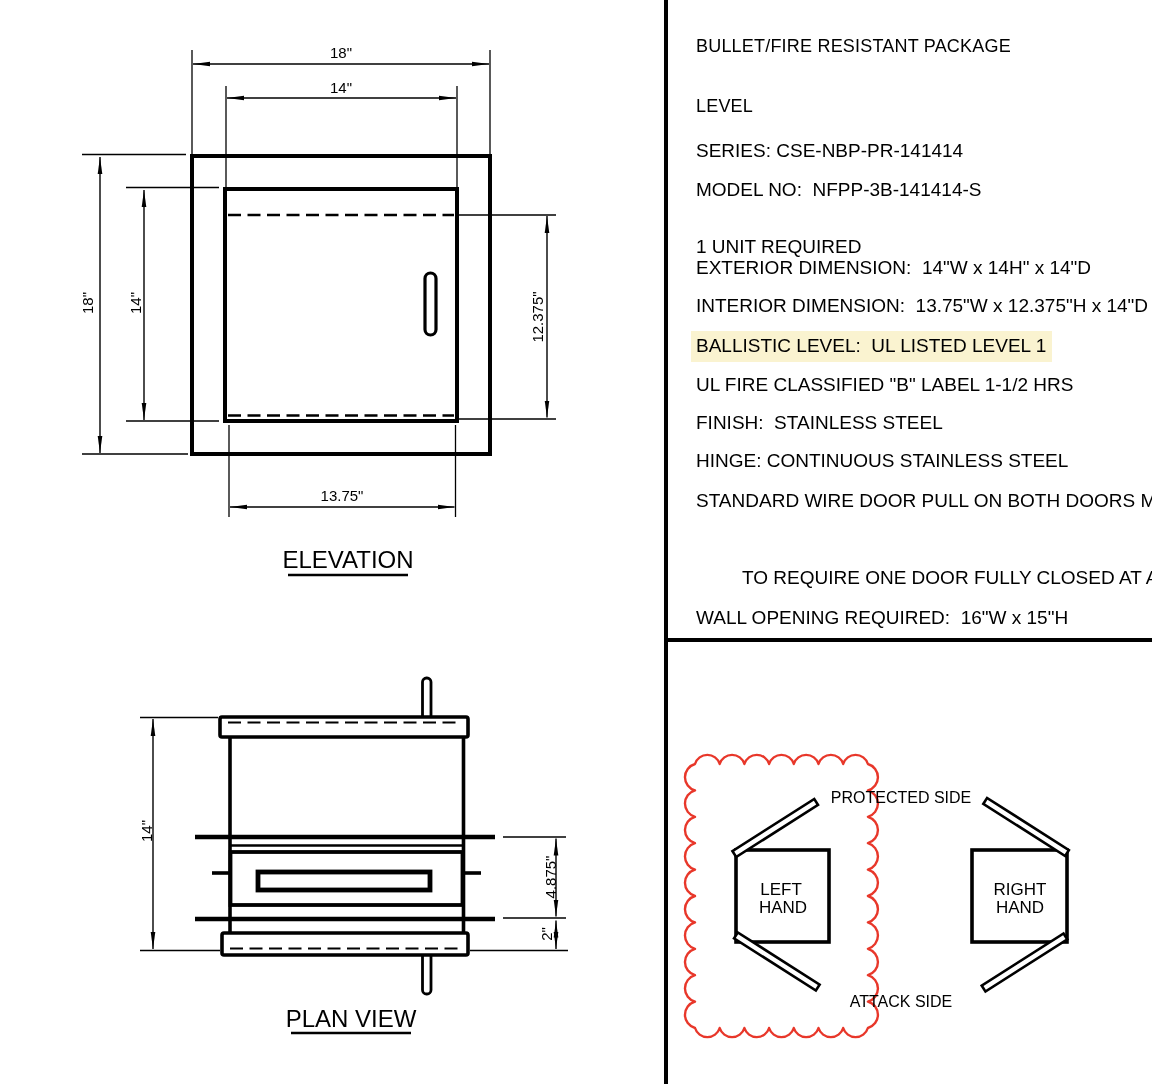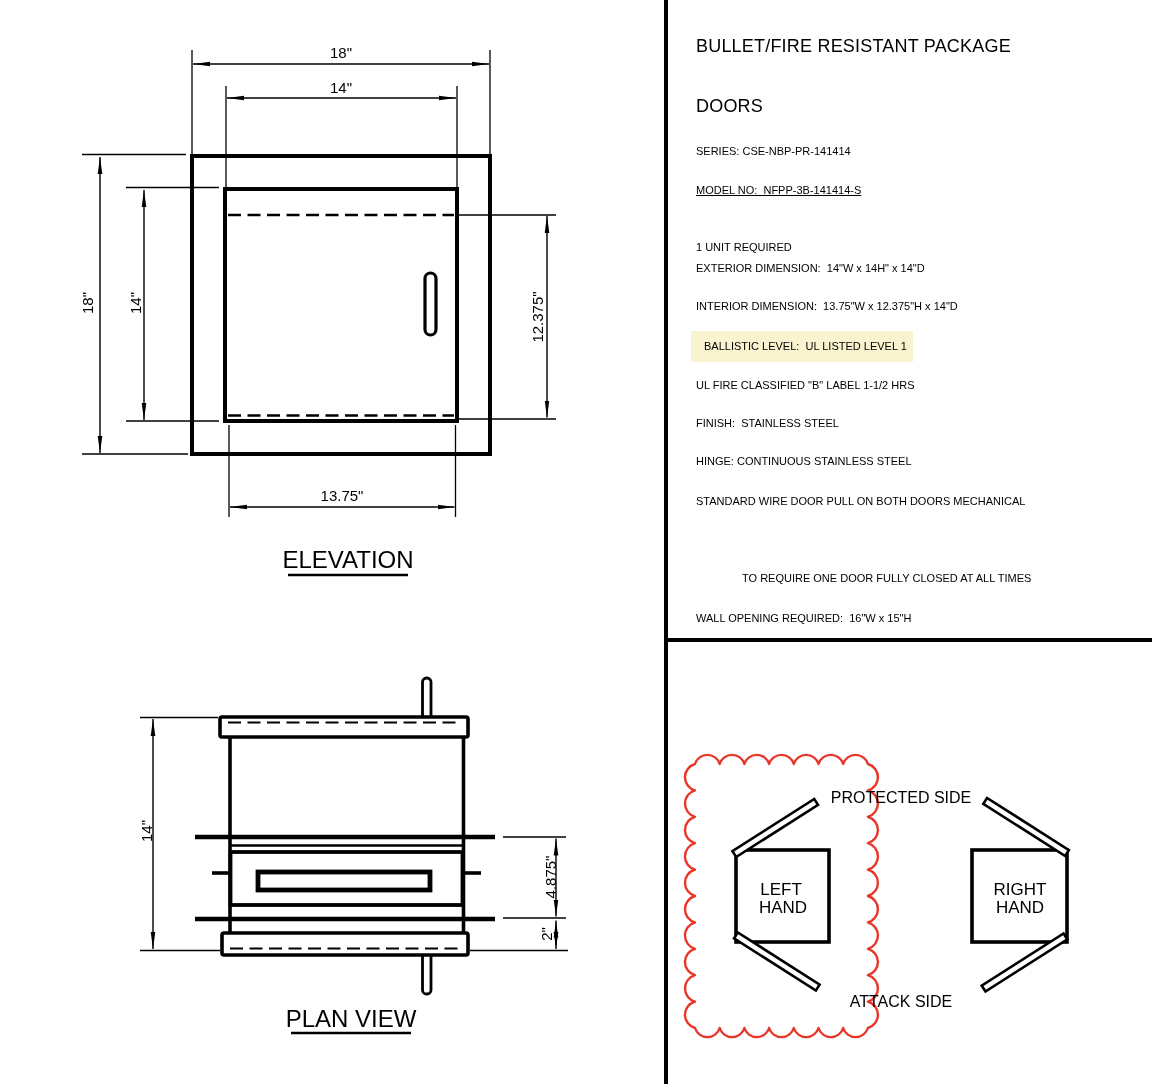--- a/index.html
+++ b/index.html
@@ -5,23 +5,23 @@
   html,body{margin:0;padding:0;background:#ffffff;}
   #page{position:relative;width:1152px;height:1084px;background:#ffffff;overflow:hidden;
         font-family:"Liberation Sans", sans-serif;color:#000;}
   svg text{font-family:"Liberation Sans", sans-serif;fill:#000;}
   .divider-v{position:absolute;left:664px;top:0;width:4px;height:1084px;background:#000;}
   .divider-h{position:absolute;left:666px;top:638px;width:486px;height:4px;background:#000;}
   #drawing-svg{position:absolute;left:0;top:0;}
   #handing-svg{position:absolute;left:664px;top:643px;}
   #spec-panel{position:absolute;left:695px;top:0;width:455px;height:638px;}
   .spec-title{position:absolute;left:1px;font-size:18px;letter-spacing:0.2px;white-space:pre;}
-  .spec-line{position:absolute;left:1px;font-size:11px;white-space:pre;line-height:24px;}
+  .spec-line{position:absolute;left:1px;font-size:19px;white-space:pre;line-height:24px;}
   .spec-line.indent{padding-left:46px;}
-  .spec-line .hl{display:inline-block;padding:3px 6px 4px 13px;margin-left:-5px;}
+  .spec-line .hl{display:inline-block;padding:3px 6px 4px 5px;margin-left:-5px;}
 </style>
 </head>
 <body>
 
 <div id="page">
 
   <svg id="drawing-svg" width="664" height="1084" viewBox="0 0 664 1084">
     <defs>
       <marker id="arr" markerWidth="18" markerHeight="6" refX="17" refY="2.6" orient="auto-start-reverse" markerUnits="userSpaceOnUse">
         <path d="M17,2.6 L0,0.3 L0,4.9 Z" fill="#000"></path>
@@ -107,24 +107,24 @@
       <text x="552" y="934" text-anchor="middle" transform="rotate(-90 552 934)">2"</text>
       <text x="351" y="1027" text-anchor="middle" font-size="24">PLAN VIEW</text>
     </g>
   </svg>
 
   <div class="divider-v"></div>
   <div class="divider-h"></div>
 
   <div id="spec-panel">
     <div class="spec-title" style="top:36px;">BULLET/FIRE RESISTANT PACKAGE</div>
-    <div class="spec-title" style="top:96px;">DOORS</div>
+    <div class="spec-title" style="top:96px;">LEVEL</div>
 
     <div class="spec-line" style="top:139px;"><span>SERIES: CSE-NBP-PR-141414</span></div>
-    <div class="spec-line" style="top:178px;text-decoration:underline;"><span>MODEL NO:  NFPP-3B-141414-S</span></div>
+    <div class="spec-line" style="top:178px;"><span>MODEL NO:  NFPP-3B-141414-S</span></div>
     <div class="spec-line" style="top:235px;"><span>1 UNIT REQUIRED</span></div>
     <div class="spec-line" style="top:256px;"><span>EXTERIOR DIMENSION:  14"W x 14H" x 14"D</span></div>
     <div class="spec-line" style="top:294px;"><span>INTERIOR DIMENSION:  13.75"W x 12.375"H x 14"D</span></div>
     <div class="spec-line" style="top:331px;"><span class="hl" style="background: rgb(250, 243, 208);">BALLISTIC LEVEL:  UL LISTED LEVEL 1</span></div>
     <div class="spec-line" style="top:373px;"><span>UL FIRE CLASSIFIED "B" LABEL 1-1/2 HRS</span></div>
     <div class="spec-line" style="top:411px;text-align:right;"><span>FINISH:  STAINLESS STEEL</span></div>
     <div class="spec-line" style="top:449px;"><span>HINGE: CONTINUOUS STAINLESS STEEL</span></div>
     <div class="spec-line" style="top:489px;"><span>STANDARD WIRE DOOR PULL ON BOTH DOORS MECHANICAL</span></div>
     <div class="spec-line indent" style="top:566px;"><span>TO REQUIRE ONE DOOR FULLY CLOSED AT ALL TIMES</span></div>
     <div class="spec-line" style="top:606px;"><span>WALL OPENING REQUIRED:  16"W x 15"H</span></div>

